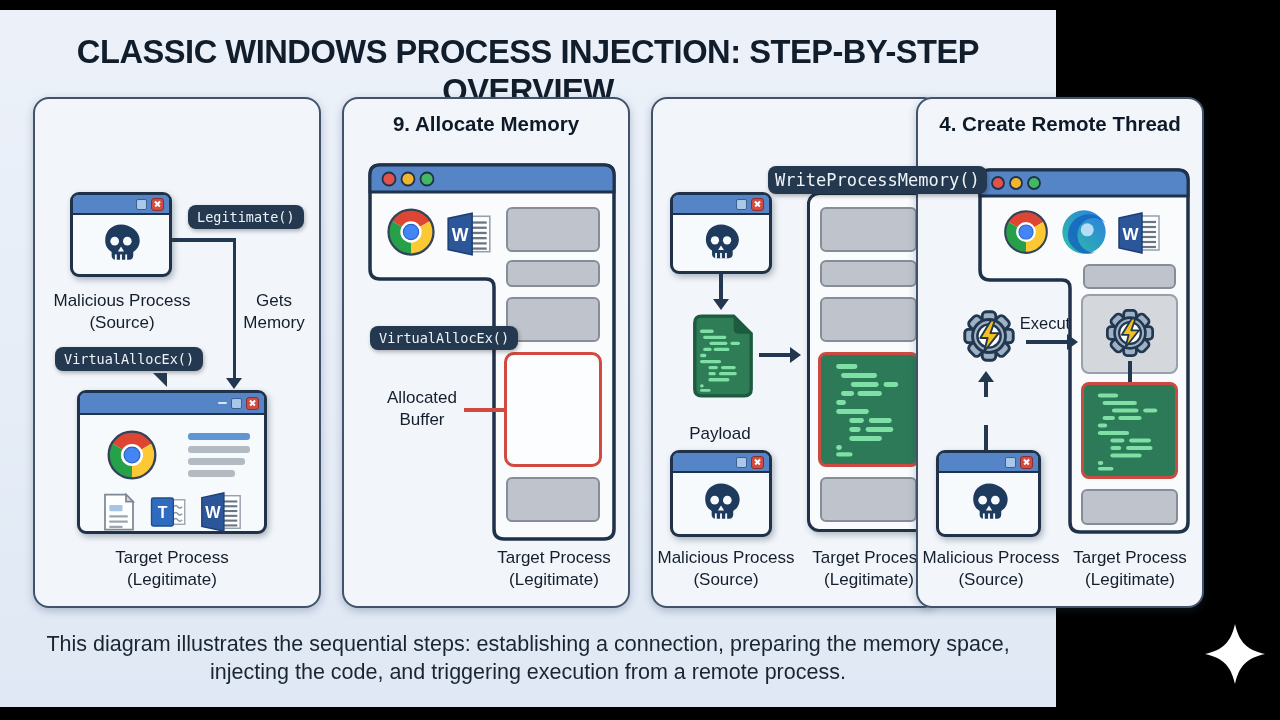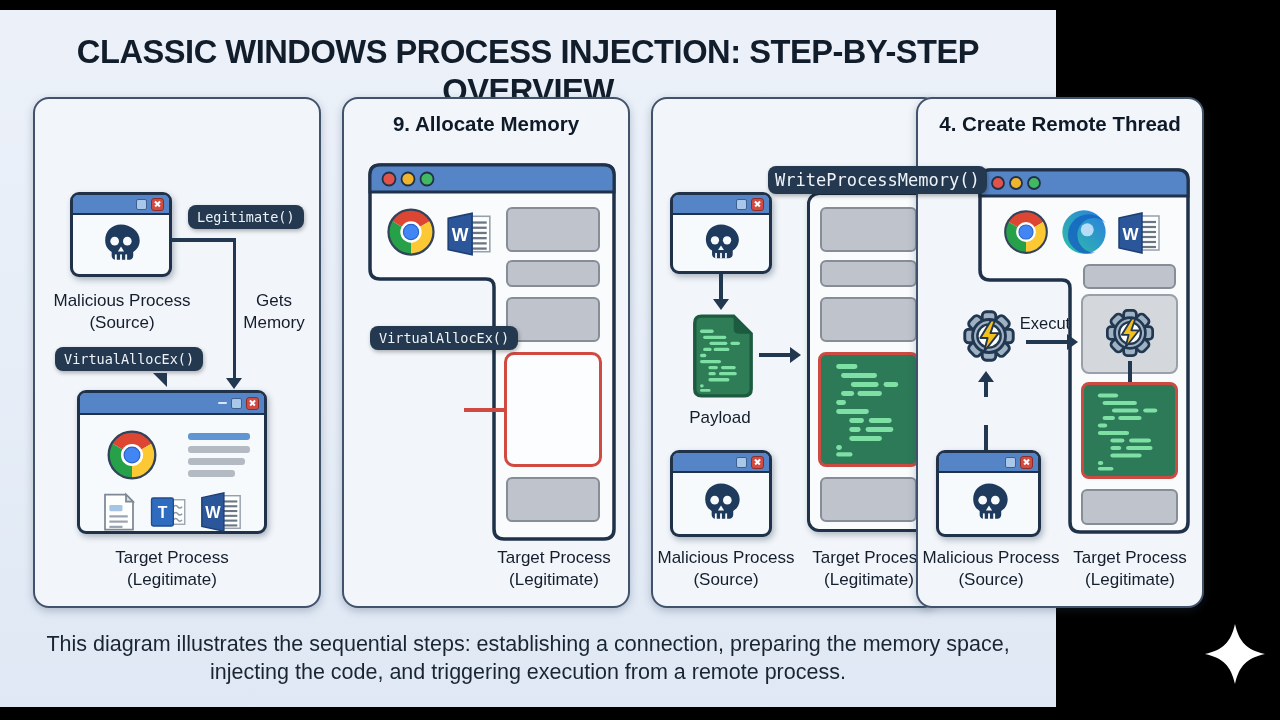--- a/index.html
+++ b/index.html
@@ -241,20 +241,22 @@
         </svg>
 
     <div class="mem" style="left:162px;top:108px;width:94px;height:45px;z-index:2"></div>
     <div class="mem" style="left:162px;top:161px;width:94px;height:27px;z-index:2"></div>
     <div class="mem" style="left:162px;top:198px;width:94px;height:45px;z-index:2"></div>
     <div class="mem-buf" style="left:160px;top:253px;width:98px;height:115px;z-index:2"></div>
     <div class="mem" style="left:162px;top:378px;width:94px;height:45px;z-index:2"></div>
 
     <span class="badge" style="left:26px;top:227px">VirtualAllocEx()</span>
 
+    <div class="lbl" style="left:28px;top:288px;width:100px">Allocated
+Buffer</div>
     <div class="redline" style="left:120px;top:309px;width:42px;height:3.5px"></div>
 
     <div class="lbl" style="left:145px;top:448px;width:130px">Target Process
 (Legitimate)</div>
   </section>
 
   <section class="panel" style="left:651px">
 
     <span class="badge badge-sm" style="left:115px;top:67px">WriteProcessMemory()</span>
 
@@ -269,21 +271,21 @@
             </svg>
       </div>
     </div>
 
     <div class="ln" style="left:66px;top:175px;width:3.5px;height:26px"></div>
     <div class="tri tri-down" style="left:60px;top:200px"></div>
 
     <svg class="ic" style="left:34px;top:211px" width="70" height="92">
           <use href="#i-payload"></use>
         </svg>
-    <div class="lbl" style="left:17px;top:308px;width:100px">Payload</div>
+    <div class="lbl" style="left:17px;top:324px;width:100px">Payload</div>
 
     <div class="ln" style="left:106px;top:254px;width:32px;height:3.5px"></div>
     <div class="tri tri-right" style="left:137px;top:248px"></div>
 
     <div class="mem-col" style="left:154px;top:93px;width:125px;height:340px"></div>
     <div class="mem" style="left:167px;top:108px;width:97px;height:45px"></div>
     <div class="mem" style="left:167px;top:161px;width:97px;height:27px"></div>
     <div class="mem" style="left:167px;top:198px;width:97px;height:45px"></div>
     <div class="mem-green" style="left:165px;top:253px;width:101px;height:115px">
       <svg class="codefill" viewBox="0 0 100 120" preserveAspectRatio="none">

